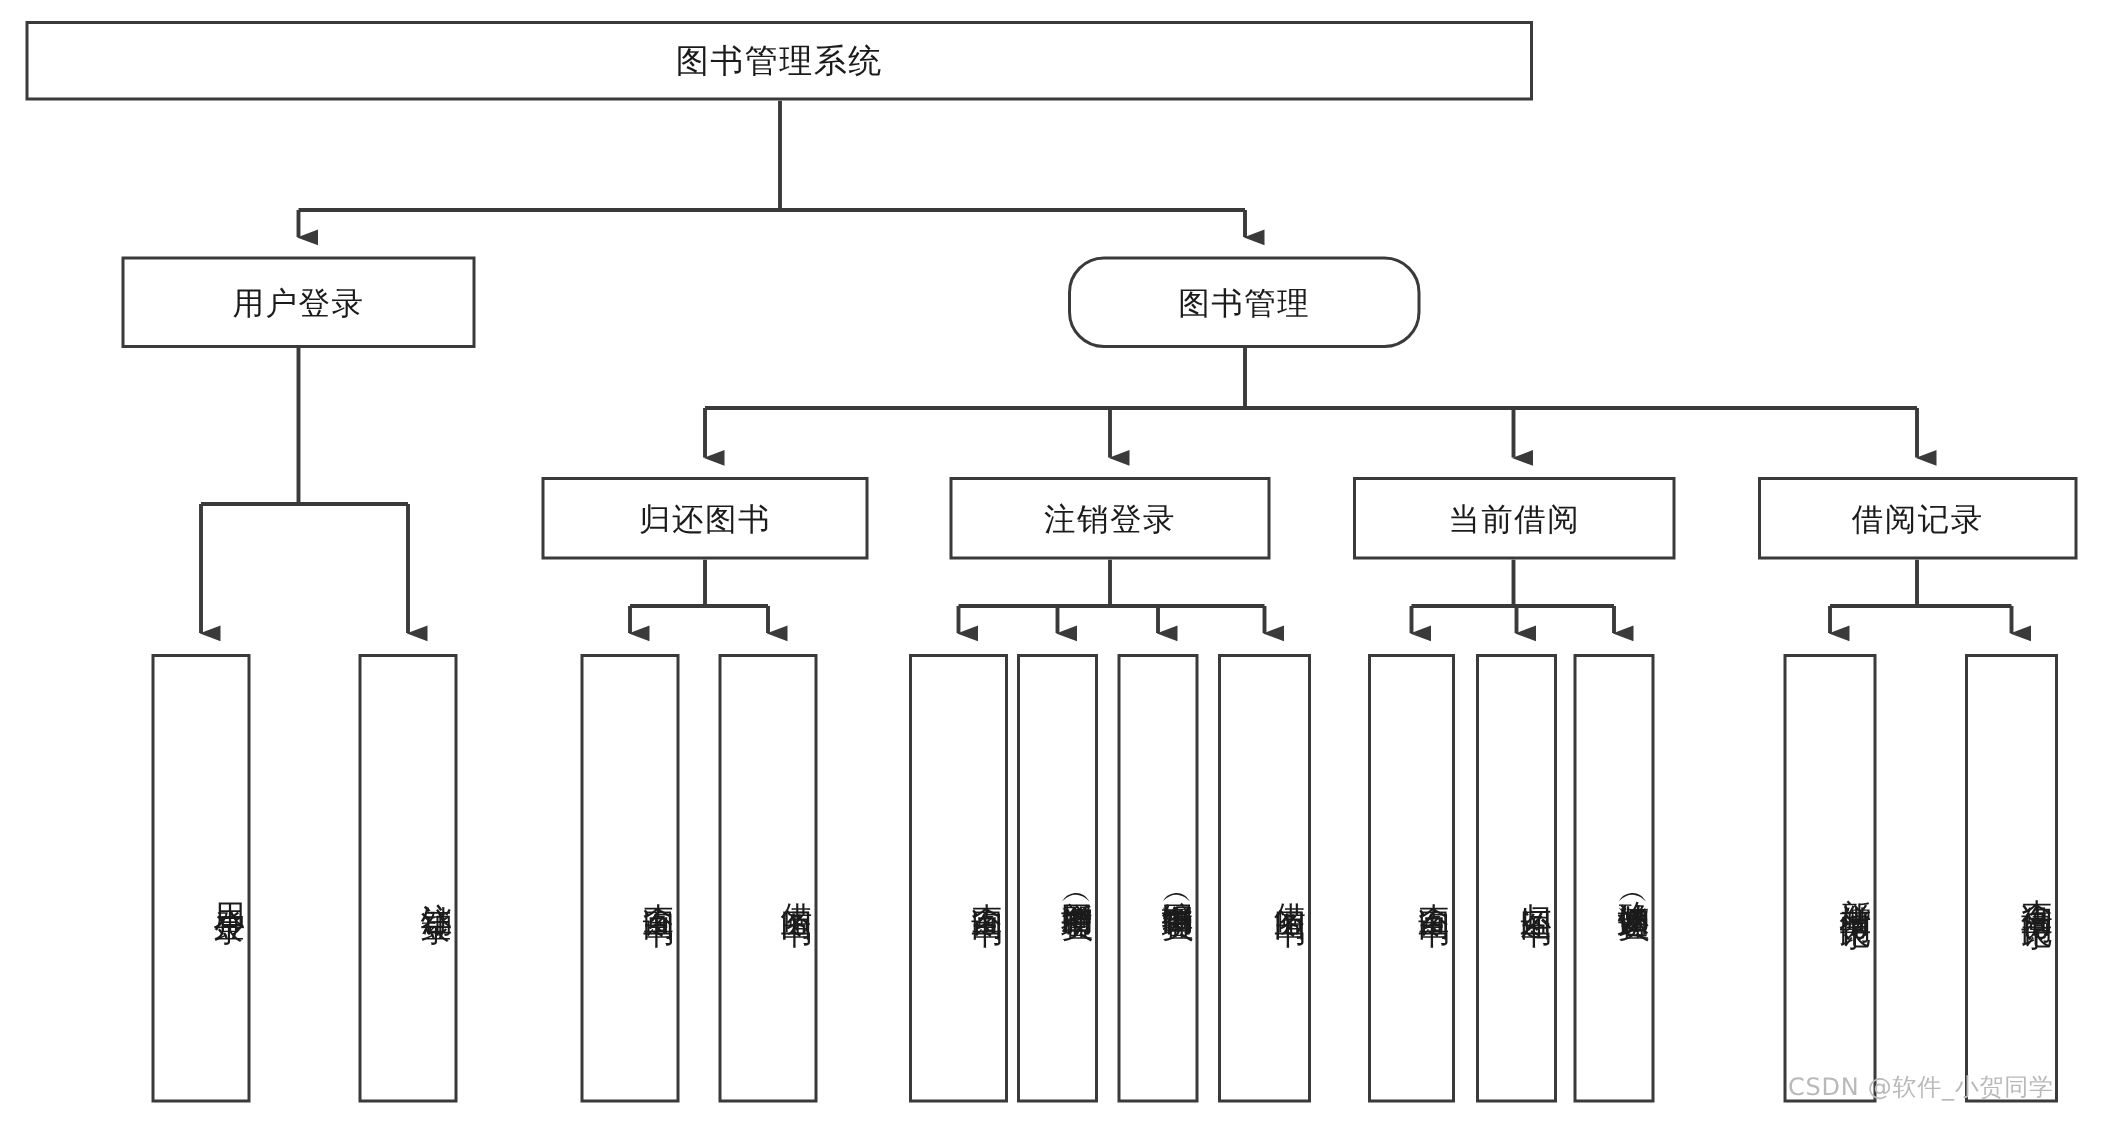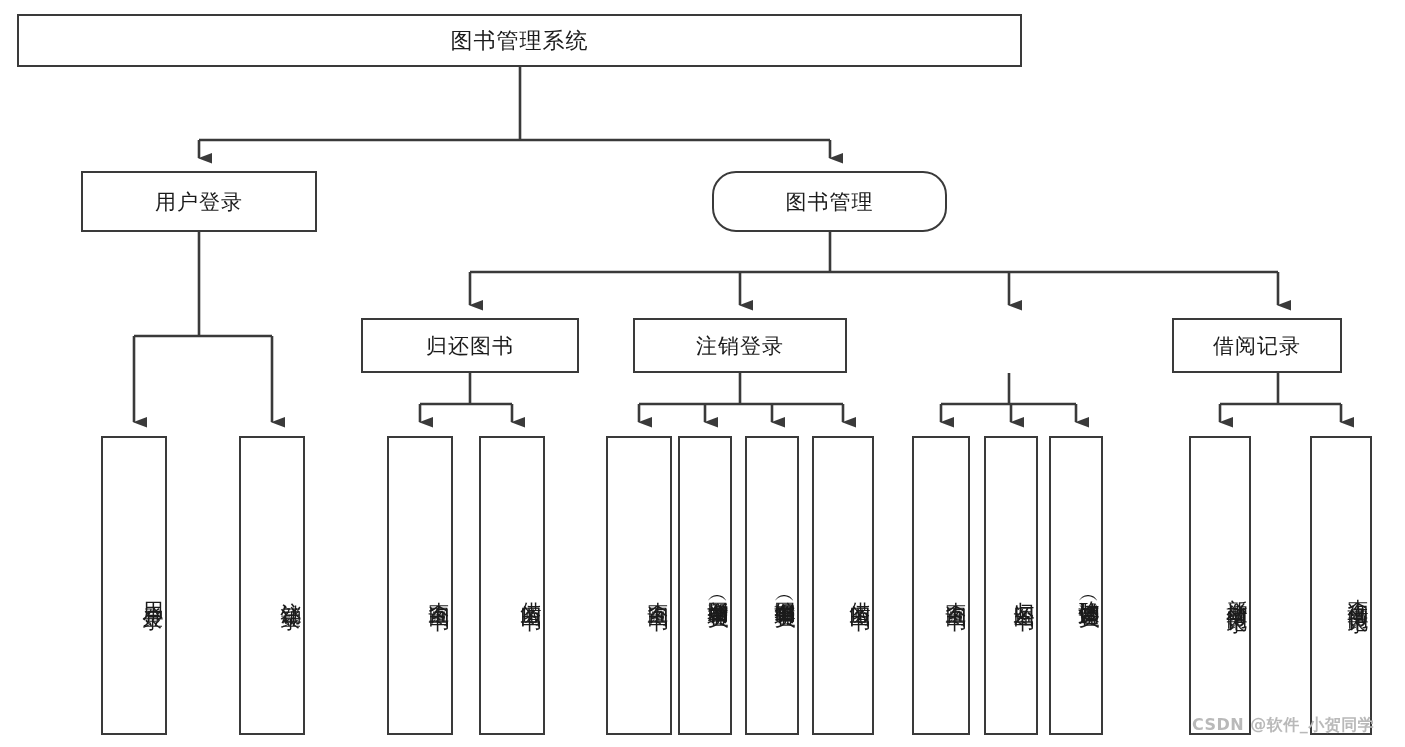--- a/index.html
+++ b/index.html
@@ -56,21 +56,20 @@
   .node.v.tall {
     padding-top: 6px;
     letter-spacing: 1px;
   }
   .watermark {
     position: absolute;
     font-size: 16px;
     color: #b9b9b9;
     white-space: nowrap;
     letter-spacing: 0.5px;
-    font-weight: bold;
   }
 </style>
 </head>
 <body>
 
 <div id="canvas">
 
   <svg id="wires" viewBox="0 0 1405 747" xmlns="http://www.w3.org/2000/svg">
     <defs>
       <marker id="arrow" viewBox="0 0 12 14" refX="5.5" refY="13" markerWidth="12" markerHeight="14" orient="auto" markerUnits="userSpaceOnUse">
@@ -131,21 +130,24 @@
   <div class="node h" style="left:712px; top:171px; width:235px; height:61px;border-radius:24px;">
     <span>图书管理</span>
   </div>
 
   <div class="node h" style="left:361px; top:318px; width:218px; height:55px;">
     <span>归还图书</span>
   </div>
   <div class="node h" style="left:633px; top:318px; width:214px; height:55px;">
     <span>注销登录</span>
   </div>
-  <div class="node h" style="left:1172px; top:318px; width:170px; height:55px;text-align:right;">
+  <div class="node h" style="left:902px; top:318px; width:215px; height:55px;">
+    <span>当前借阅</span>
+  </div>
+  <div class="node h" style="left:1172px; top:318px; width:213px; height:55px;text-align:right;">
     <span>借阅记录</span>
   </div>
 
   <div class="node v" style="left:101px; top:436px; width:66px; height:299px;">
     <span>用户登录</span>
   </div>
   <div class="node v" style="left:239px; top:436px; width:66px; height:299px;">
     <span>注销登录</span>
   </div>
   <div class="node v" style="left:387px; top:436px; width:66px; height:299px;">

